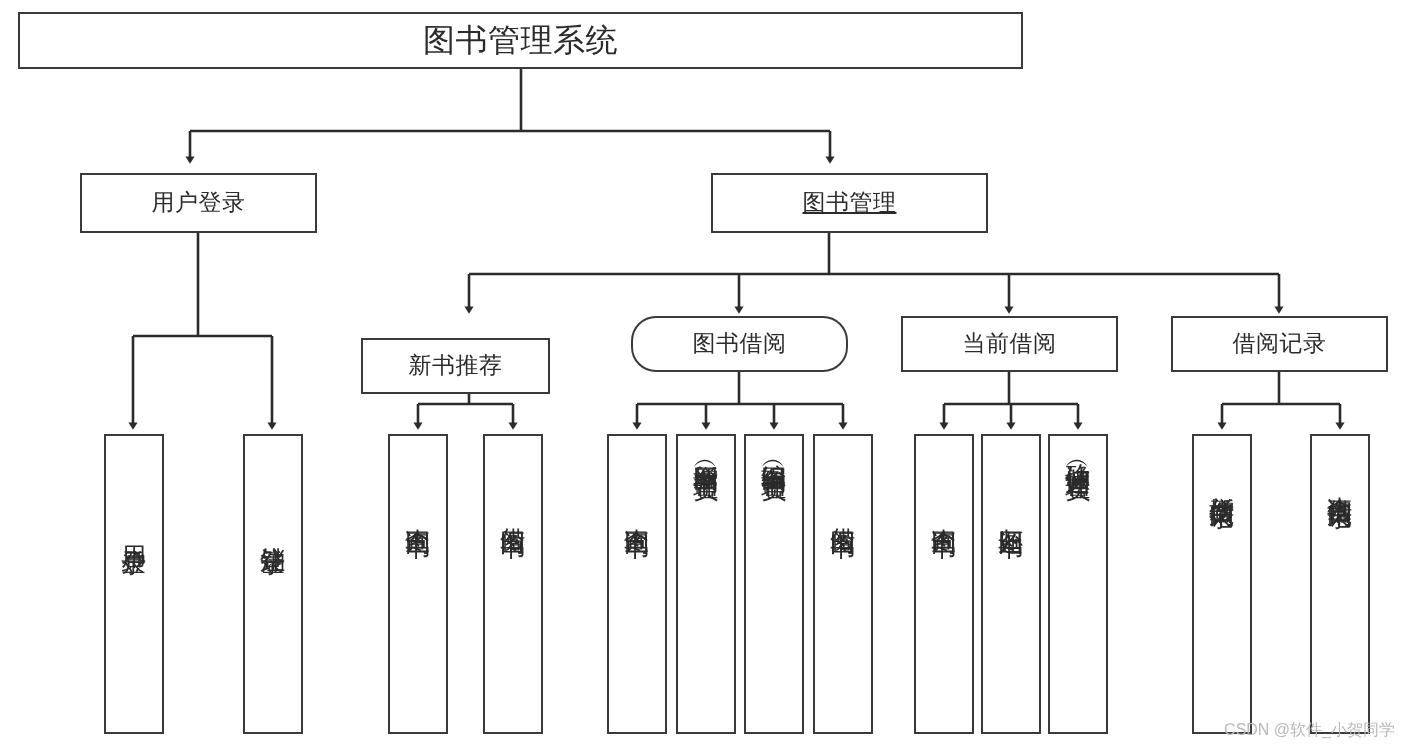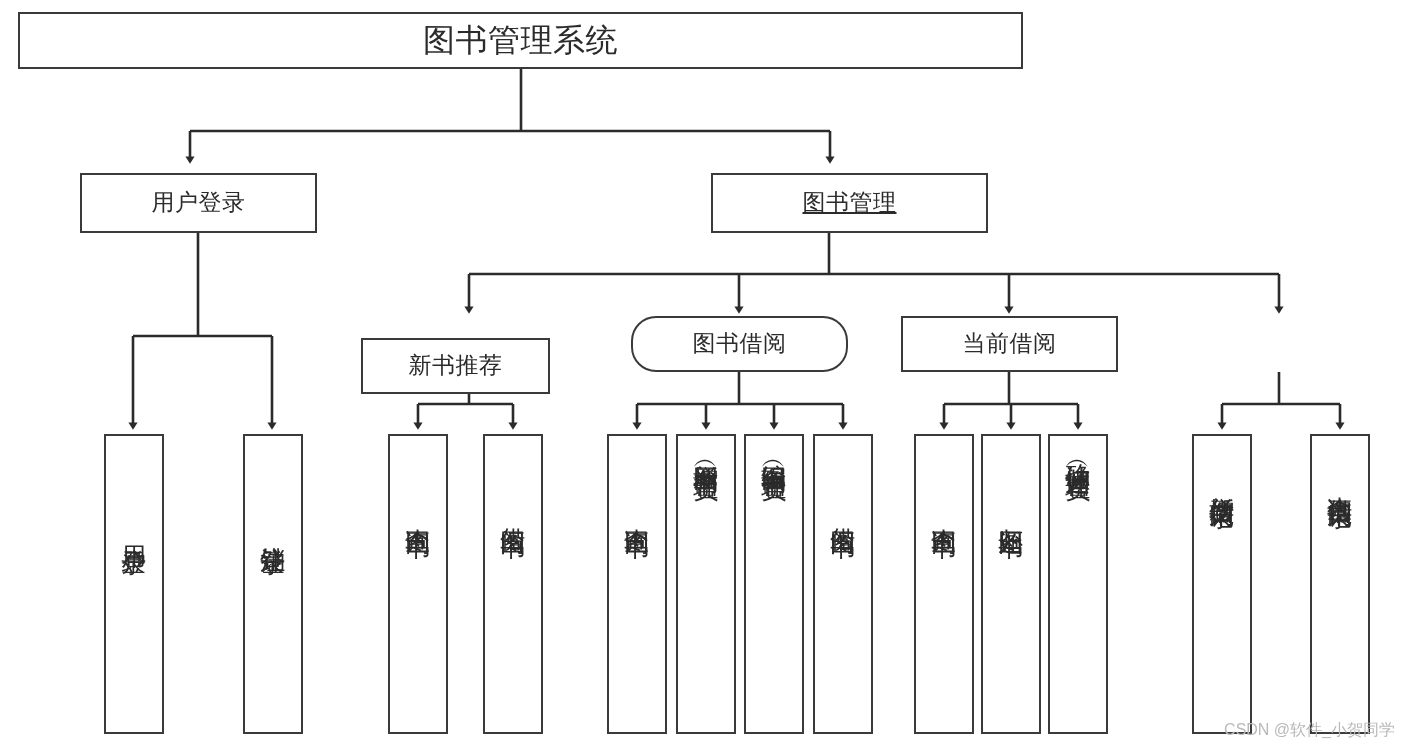--- a/index.html
+++ b/index.html
@@ -145,20 +145,23 @@
 
   <div class="node horiz" style="left:361px;top:316px;width:189px;height:56px;margin-top:22px;">
     <span class="label">新书推荐</span>
   </div>
   <div class="node horiz" style="left:631px;top:316px;width:217px;height:56px;border-radius:25px;">
     <span class="label">图书借阅</span>
   </div>
   <div class="node horiz" style="left:901px;top:316px;width:217px;height:56px;">
     <span class="label">当前借阅</span>
   </div>
+  <div class="node horiz" style="left:1171px;top:316px;width:217px;height:56px;">
+    <span class="label">借阅记录</span>
+  </div>
 
   <div class="node vert" style="left:104px;top:434px;width:60px;height:300px;padding-top:90px;">
     <span class="label">用户登录</span>
   </div>
   <div class="node vert" style="left:243px;top:434px;width:60px;height:300px;padding-top:90px;">
     <span class="label">注销登录</span>
   </div>
 
   <div class="node vert" style="left:388px;top:434px;width:60px;height:300px;padding-top:72px;">
     <span class="label">查询图书</span>

